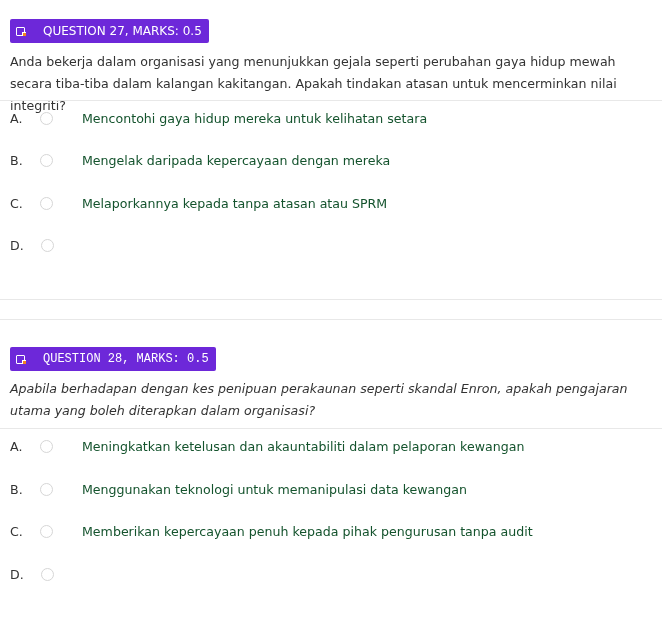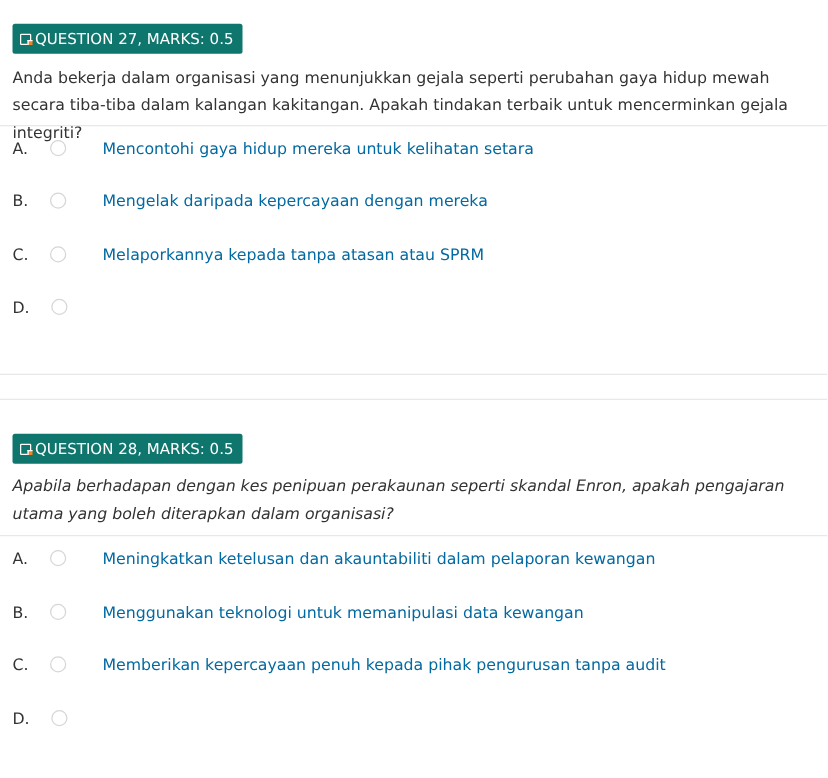--- a/index.html
+++ b/index.html
@@ -7,23 +7,23 @@
       width: 662px; height: 622px; overflow: hidden;
       font-family: "DejaVu Sans", sans-serif;
       color: #333333;
       position: relative;
     }
     .question { position: absolute; left: 0; width: 662px; }
     .badge {
       position: absolute; left: 10px;
       height: 24px; line-height: 24px;
       padding: 0 7px 0 6px;
-      background: #0f766e; color: #ffffff;
+      background: #6d28d9; color: #ffffff;
       font-size: 12px; border-radius: 2px;
-      display: flex; align-items: center; gap: 3px;
+      display: flex; align-items: center; gap: 18px;
       white-space: nowrap;
     }
     .badge .note-icon {
       display: inline-block; width: 9px; height: 9px;
       border: 1.3px solid #ffffff; border-radius: 1px;
       box-sizing: border-box; position: relative;
     }
     .badge .note-icon::after {
       content: ""; position: absolute; right: -1.5px; bottom: -1.5px;
       width: 4px; height: 4px; background: #f58220;
@@ -40,32 +40,32 @@
       position: absolute; left: 10px; top: 2px;
       font-size: 12.6px; color: #333;
     }
     .option .radio {
       position: absolute; left: 40px; top: 3px;
       width: 13px; height: 13px; border-radius: 50%;
       border: 1px solid #d6d6d6; box-sizing: border-box; background: #fff;
     }
     .option .otext {
       position: absolute; left: 82px; top: 2px;
-      font-size: 12.6px; color: #0369a1; white-space: nowrap;
+      font-size: 12.6px; color: #14532d; white-space: nowrap;
     }
   </style>
 </head>
 <body>
 
 <div class="question" style="top:0;height:300px;">
   <div class="badge" style="top:19px;">
     <span class="note-icon"></span>
     <span>QUESTION 27, MARKS: 0.5</span>
   </div>
-  <div class="qtext" style="top:51px;">Anda bekerja dalam organisasi yang menunjukkan gejala seperti perubahan gaya hidup mewah secara tiba-tiba dalam kalangan kakitangan. Apakah tindakan terbaik untuk mencerminkan gejala integriti?</div>
+  <div class="qtext" style="top:51px;">Anda bekerja dalam organisasi yang menunjukkan gejala seperti perubahan gaya hidup mewah secara tiba-tiba dalam kalangan kakitangan. Apakah tindakan atasan untuk mencerminkan nilai integriti?</div>
   <div class="divider" style="top:100px;"></div>
 
   <div class="option" style="top:109px;">
     <span class="letter">A.</span>
     <span class="radio"></span>
     <span class="otext">Mencontohi gaya hidup mereka untuk kelihatan setara</span>
   </div>
   <div class="option" style="top:151px;">
     <span class="letter">B.</span>
     <span class="radio"></span>
@@ -79,21 +79,21 @@
   <div class="option" style="top:236px;">
     <span class="letter">D.</span>
     <span class="radio" style="left:41px;"></span>
   </div>
 </div>
 
 <div class="divider" style="top:299px;"></div>
 <div class="divider" style="top:319px;"></div>
 
 <div class="question" style="top:320px;height:302px;">
-  <div class="badge" style="top:27px;">
+  <div class="badge" style="top:27px;font-family:Liberation Mono, monospace;">
     <span class="note-icon"></span>
     <span>QUESTION 28, MARKS: 0.5</span>
   </div>
   <div class="qtext" style="top:58px;right:20px;font-style:italic;">Apabila berhadapan dengan kes penipuan perakaunan seperti skandal Enron, apakah pengajaran utama yang boleh diterapkan dalam organisasi?</div>
   <div class="divider" style="top:108px;"></div>
 
   <div class="option" style="top:117px;">
     <span class="letter">A.</span>
     <span class="radio"></span>
     <span class="otext">Meningkatkan ketelusan dan akauntabiliti dalam pelaporan kewangan</span>

